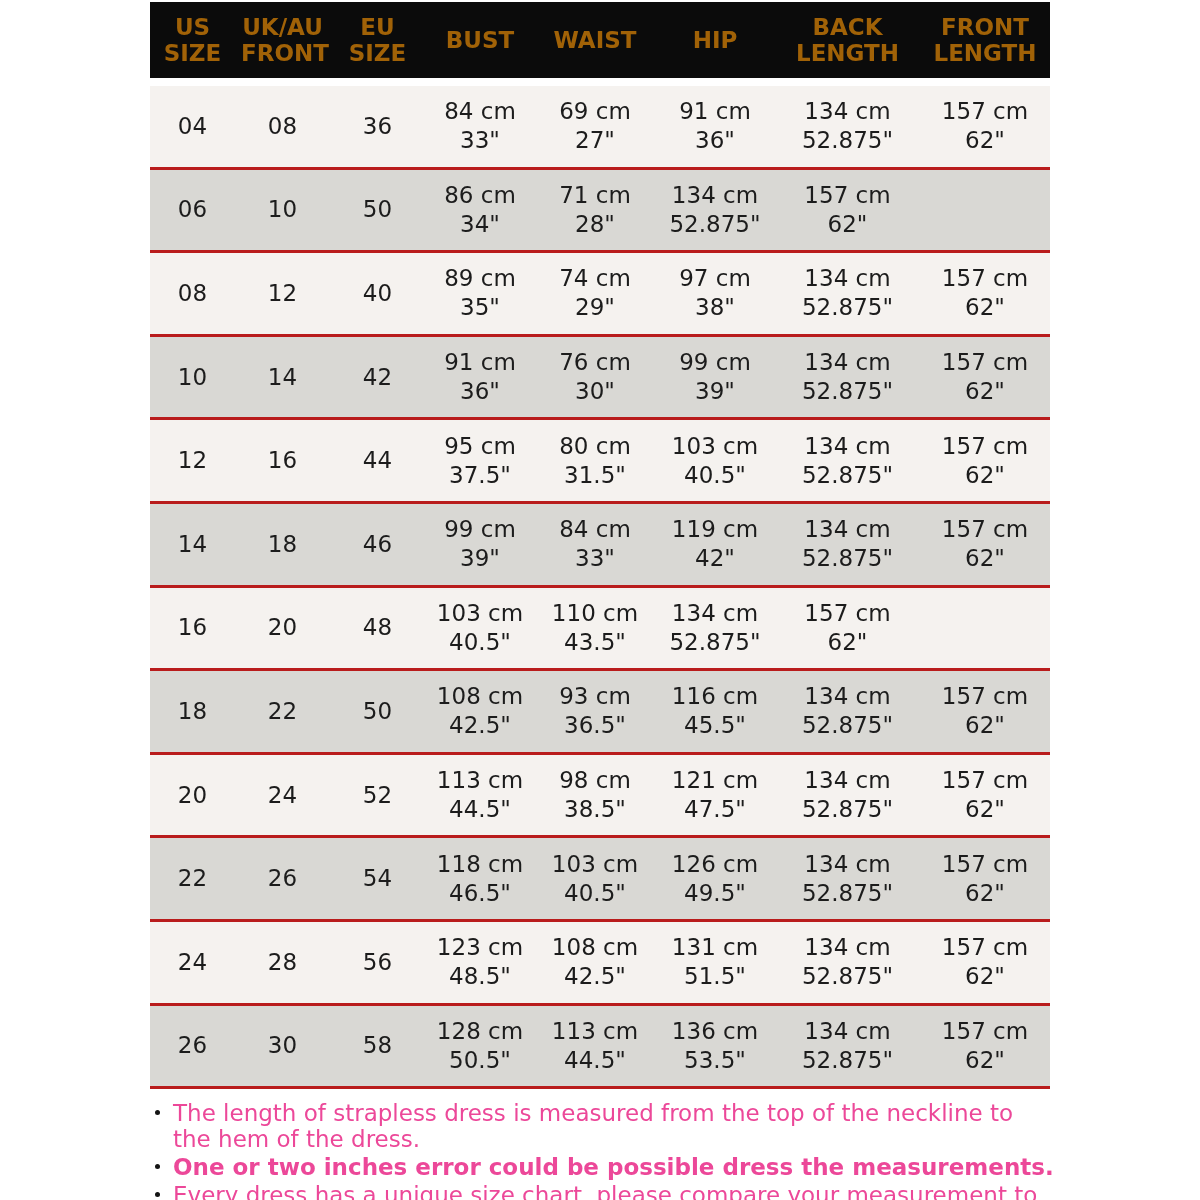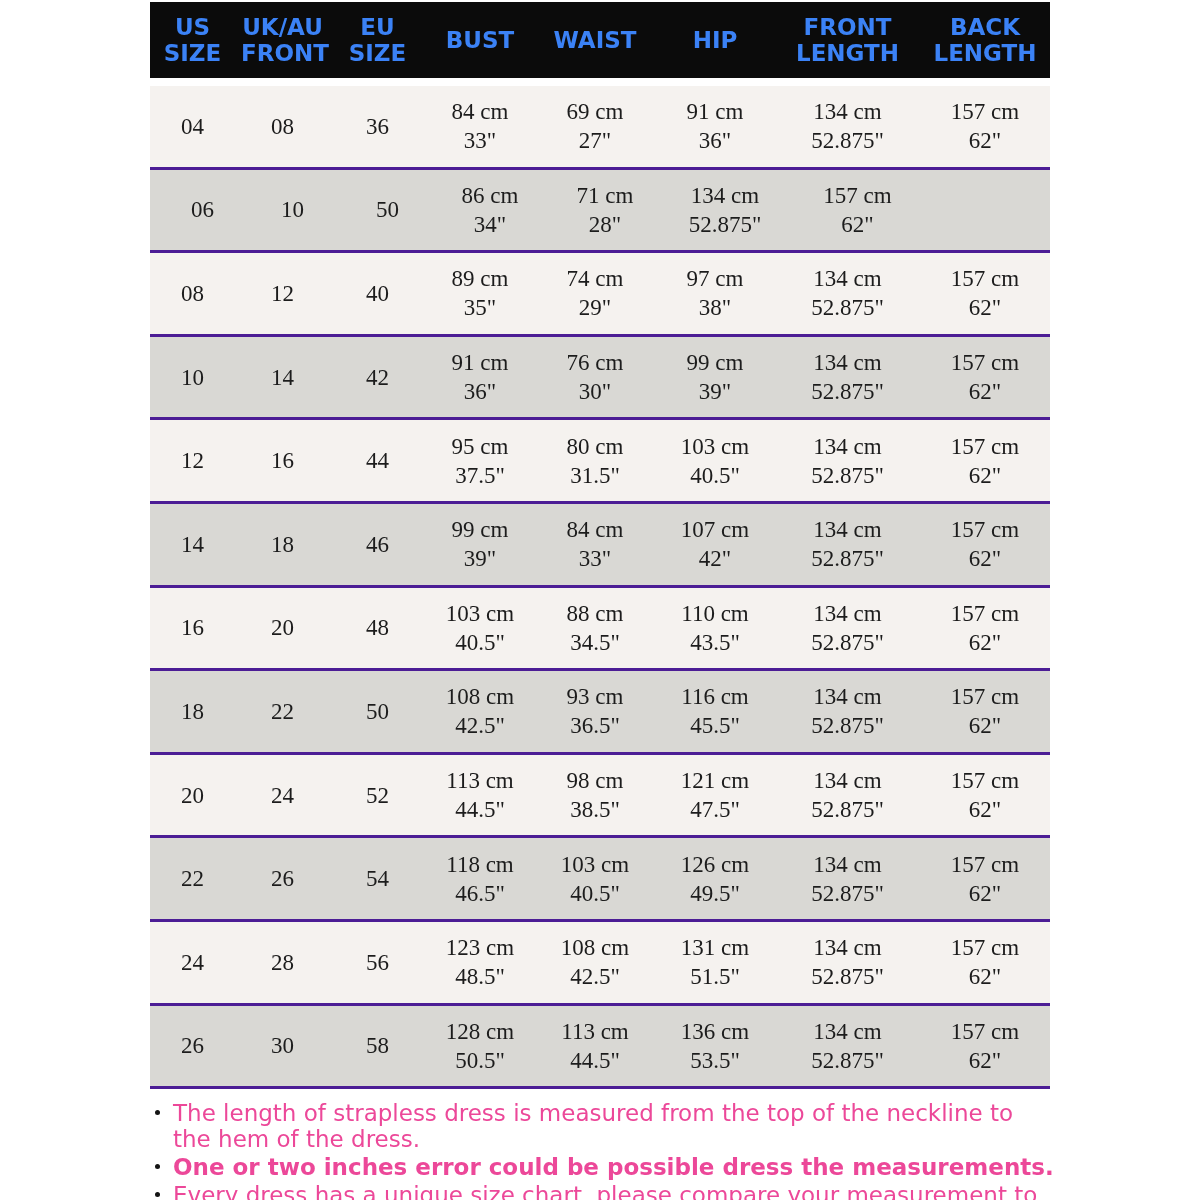--- a/index.html
+++ b/index.html
@@ -34,23 +34,22 @@
     padding: 0 6px;
   }
   .chart-body {
     margin-top: 8px;
   }
   .chart-row {
     display: grid;
     grid-template-columns: 85px 95px 95px 110px 120px 120px 145px 130px;
     height: 83.6px;
     align-items: center;
-    border-bottom: 3px solid #4c1d95;
+    border-bottom: 3px solid #b91c1c;
     box-sizing: border-box;
-    font-family: Liberation Serif, serif;
   }
   .row-light { background: #f5f2ef; }
   .row-gray  { background: #d9d8d4; }
   .cell {
     text-align: center;
     font-size: 23px;
     line-height: 29px;
     color: #1c1c1c;
   }
   .notes {
@@ -75,29 +74,29 @@
     height: 5px;
     border-radius: 50%;
     background: #141414;
   }
   .note.bold { font-weight: 700; }
 </style>
 </head>
 <body style="background: rgb(255, 255, 255);">
 
 <div class="size-chart">
-  <div class="chart-header" style="background: rgb(11, 11, 11); color: #3b82f6;">
+  <div class="chart-header" style="background: rgb(11, 11, 11); color: #a16207;">
     <div class="header-cell">US SIZE</div>
     <div class="header-cell">UK/AU FRONT</div>
     <div class="header-cell">EU SIZE</div>
     <div class="header-cell">BUST</div>
     <div class="header-cell">WAIST</div>
     <div class="header-cell">HIP</div>
+    <div class="header-cell">BACK LENGTH</div>
     <div class="header-cell">FRONT LENGTH</div>
-    <div class="header-cell">BACK LENGTH</div>
   </div>
   <div class="chart-body">
       <div class="chart-row row-light" style="background: rgb(245, 242, 239);">
         <div class="cell">
           <div>04</div>
         </div>
         <div class="cell">
           <div>08</div>
         </div>
         <div class="cell">
@@ -117,21 +116,21 @@
         </div>
         <div class="cell">
           <div>134 cm</div>
           <div>52.875"</div>
         </div>
         <div class="cell">
           <div>157 cm</div>
           <div>62"</div>
         </div>
       </div>
-      <div class="chart-row row-gray" style="background: rgb(217, 216, 212); padding-left: 10px;">
+      <div class="chart-row row-gray" style="background: rgb(217, 216, 212);">
         <div class="cell">
           <div>06</div>
         </div>
         <div class="cell">
           <div>10</div>
         </div>
         <div class="cell">
           <div>50</div>
         </div>
         <div class="cell">
@@ -256,21 +255,21 @@
         </div>
         <div class="cell">
           <div>99 cm</div>
           <div>39"</div>
         </div>
         <div class="cell">
           <div>84 cm</div>
           <div>33"</div>
         </div>
         <div class="cell">
-          <div>107 cm</div>
+          <div>119 cm</div>
           <div>42"</div>
         </div>
         <div class="cell">
           <div>134 cm</div>
           <div>52.875"</div>
         </div>
         <div class="cell">
           <div>157 cm</div>
           <div>62"</div>
         </div>
@@ -281,24 +280,20 @@
         </div>
         <div class="cell">
           <div>20</div>
         </div>
         <div class="cell">
           <div>48</div>
         </div>
         <div class="cell">
           <div>103 cm</div>
           <div>40.5"</div>
-        </div>
-        <div class="cell">
-          <div>88 cm</div>
-          <div>34.5"</div>
         </div>
         <div class="cell">
           <div>110 cm</div>
           <div>43.5"</div>
         </div>
         <div class="cell">
           <div>134 cm</div>
           <div>52.875"</div>
         </div>
         <div class="cell">

